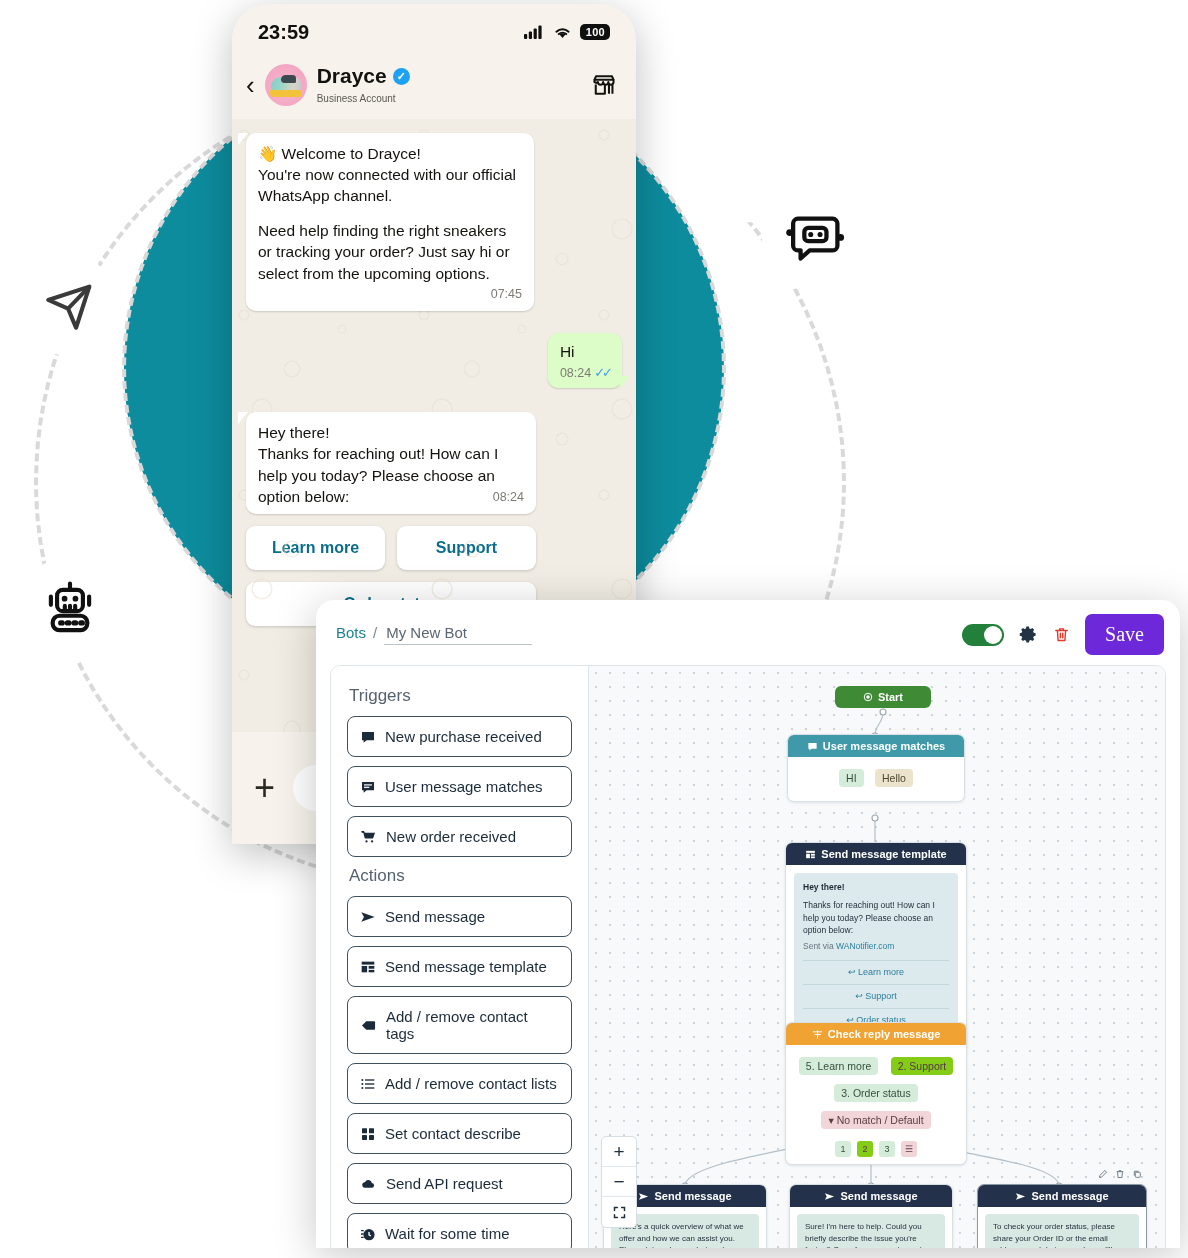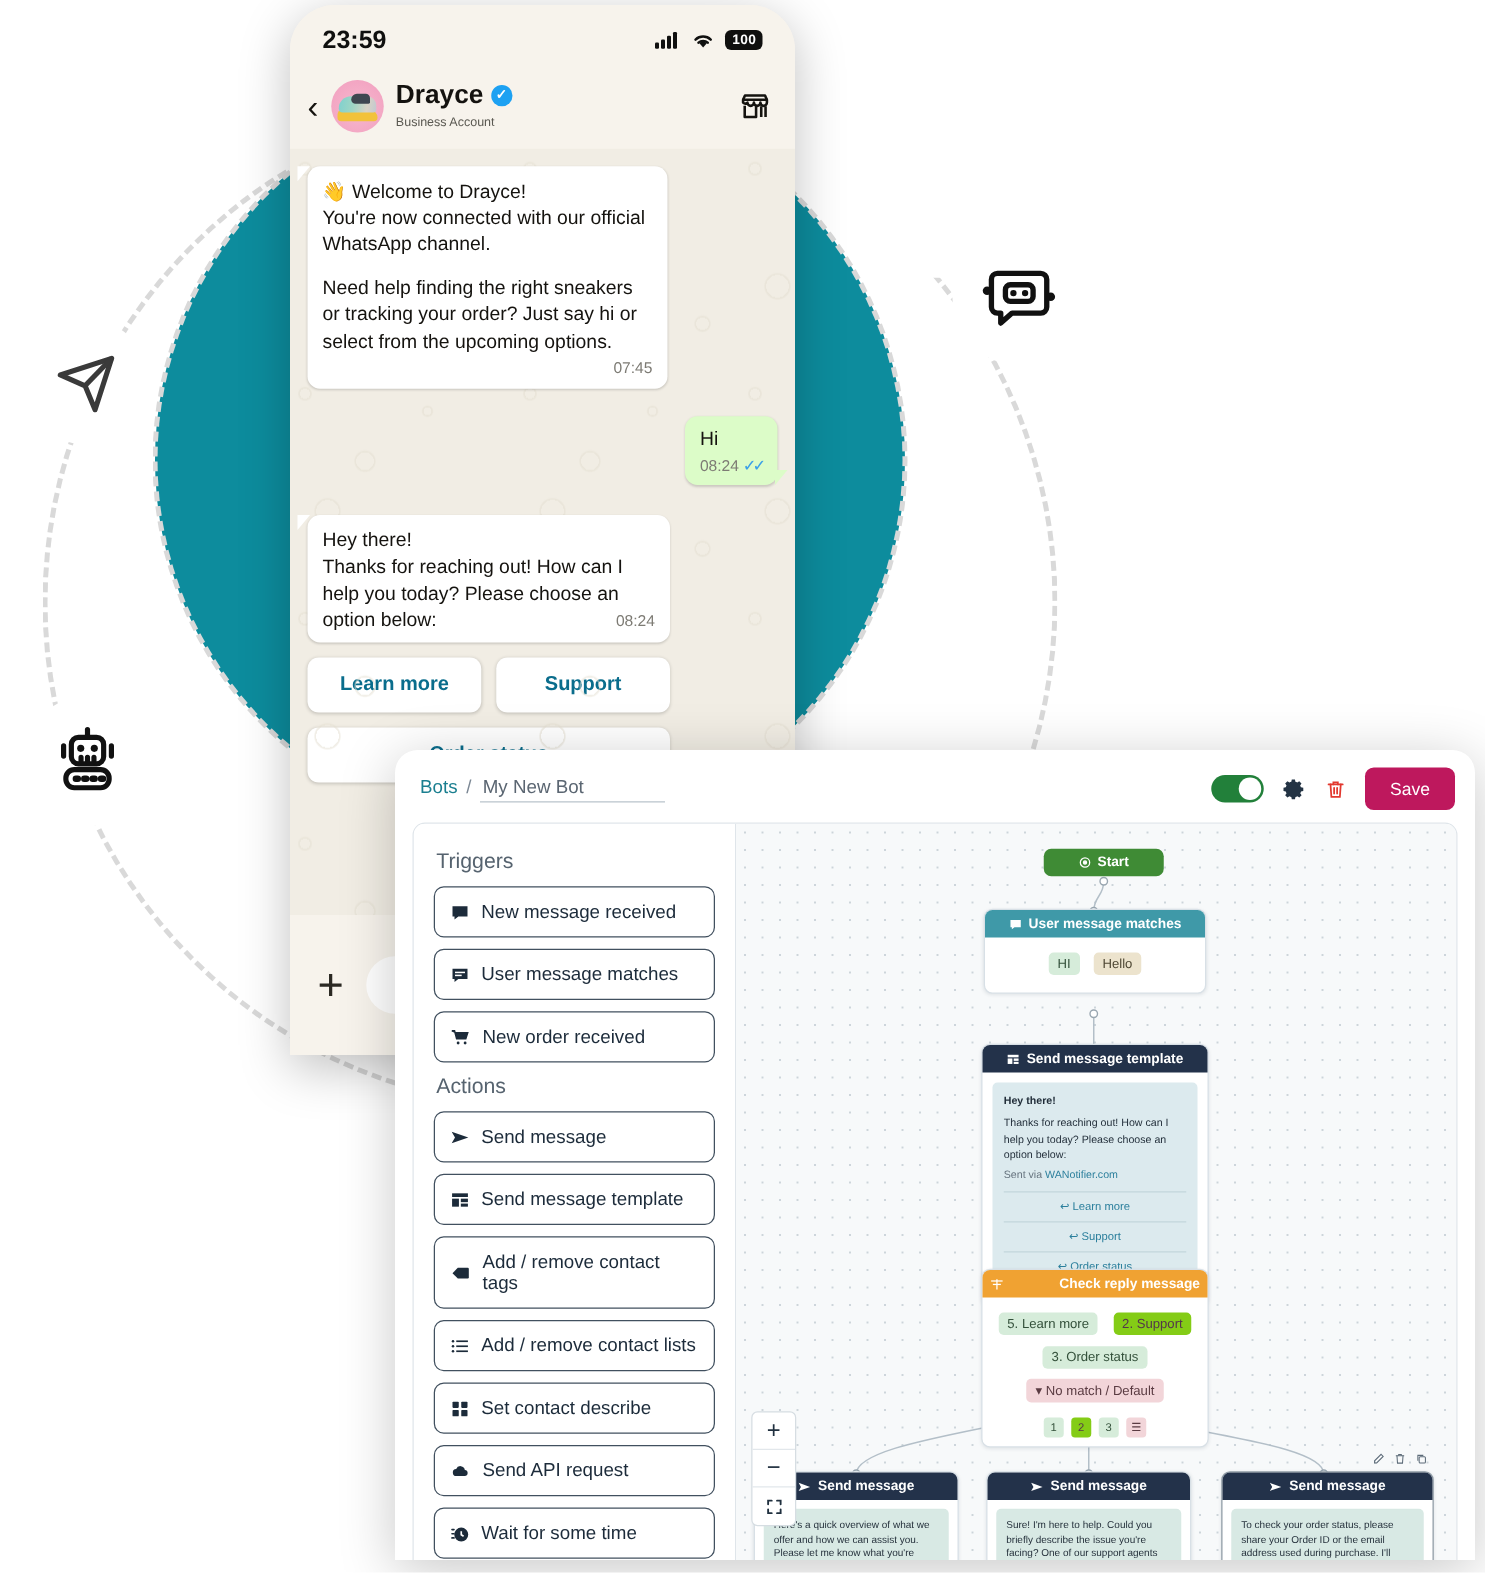--- a/index.html
+++ b/index.html
@@ -185,23 +185,23 @@
   .toggle {
     width: 42px; height: 22px; border-radius: 12px; background:#22803a; position:relative;
   }
   .toggle:after {
     content:""; position:absolute; right:2px; top:2px; width:18px; height:18px;
     background:#fff; border-radius:50%;
   }
   .icon-btn { color:#233344; display:flex; align-items:center; }
   .icon-trash { color:#e2392f; }
   .save-btn {
-    background:#be185d; color:#fff; font-size:14px;
+    background:#6d28d9; color:#fff; font-size:20px;
     border:none; border-radius:7px; padding: 9px 20px; cursor:pointer;
-    font-family:Liberation Sans, sans-serif;
+    font-family:Liberation Serif, serif;
   }
 
   .builder-body {
     display:flex; height: 592px;
     margin: 0 14px; border:1px solid #dfe5ea; border-radius:10px 10px 0 0;
     overflow:hidden; background:#fff;
   }
   .palette {
     width: 258px; padding: 14px 16px 0 16px; overflow:hidden;
     border-right:1px solid #dfe5ea; background:#fff;
@@ -236,21 +236,21 @@
   .node { position:absolute; background:#fff; border:1px solid #d8e0e6;
           border-radius:7px; box-shadow:0 1px 3px rgba(20,40,60,.10); }
   .node-hd {
     color:#fff; font-size:11px; font-weight:bold; text-align:center;
     padding: 5px 6px; border-radius:6px 6px 0 0;
     display:flex; align-items:center; justify-content:center; gap:5px;
   }
   .hd-start  { background:#3f8b35; border-radius:6px; }
   .hd-match  { background:#3f99a8; }
   .hd-dark   { background:#23324a; }
-  .hd-orange { background:#f0a232;justify-content:space-between; }
+  .hd-orange { background:#f0a232; }
   .node-bd { padding: 9px 10px; }
   .tag { display:inline-block; font-size:10.5px; padding:3px 7px; border-radius:4px; }
   .tag-green { background:#d6ecda; color:#33503a; }
   .tag-beige { background:#ece3cd; color:#4e4733; }
   .tag-pink  { background:#84cc16; color:#54374a; }
   .tag-rose  { background:#f2d5d9; color:#5a3b42; }
 
   .tpl-card { background:#dceaee; border-radius:4px; padding:8px 9px; font-size:8.5px;
               color:#1f2b37; line-height:1.45; }
   .tpl-sent { color:#67747f; }
@@ -427,21 +427,21 @@
 
     <div class="builder-body">
 
       <div class="palette">
         <div class="pal-head">Triggers</div>
 
         <div class="pal-item">
           <svg width="16" height="16" viewBox="0 0 24 24" fill="#1c2b3a">
             <path d="M3 4.4h18v12.4h-11l-4.6 3.7v-3.7H3Z"></path>
           </svg>
-          <span>New message received</span>
+          <span>New purchase received</span>
         </div>
         <div class="pal-item">
           <svg width="16" height="16" viewBox="0 0 24 24" fill="#1c2b3a">
             <path d="M3 4.4h18v12.4h-11l-4.6 3.7v-3.7H3Z"></path>
             <rect x="6" y="8" width="12" height="1.8" fill="#fff"></rect>
             <rect x="6" y="11.6" width="8" height="1.8" fill="#fff"></rect>
           </svg>
           <span>User message matches</span>
         </div>
         <div class="pal-item">

